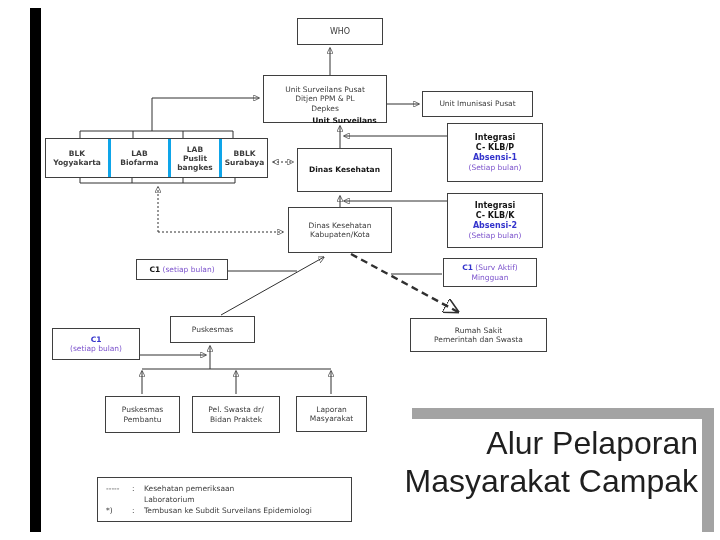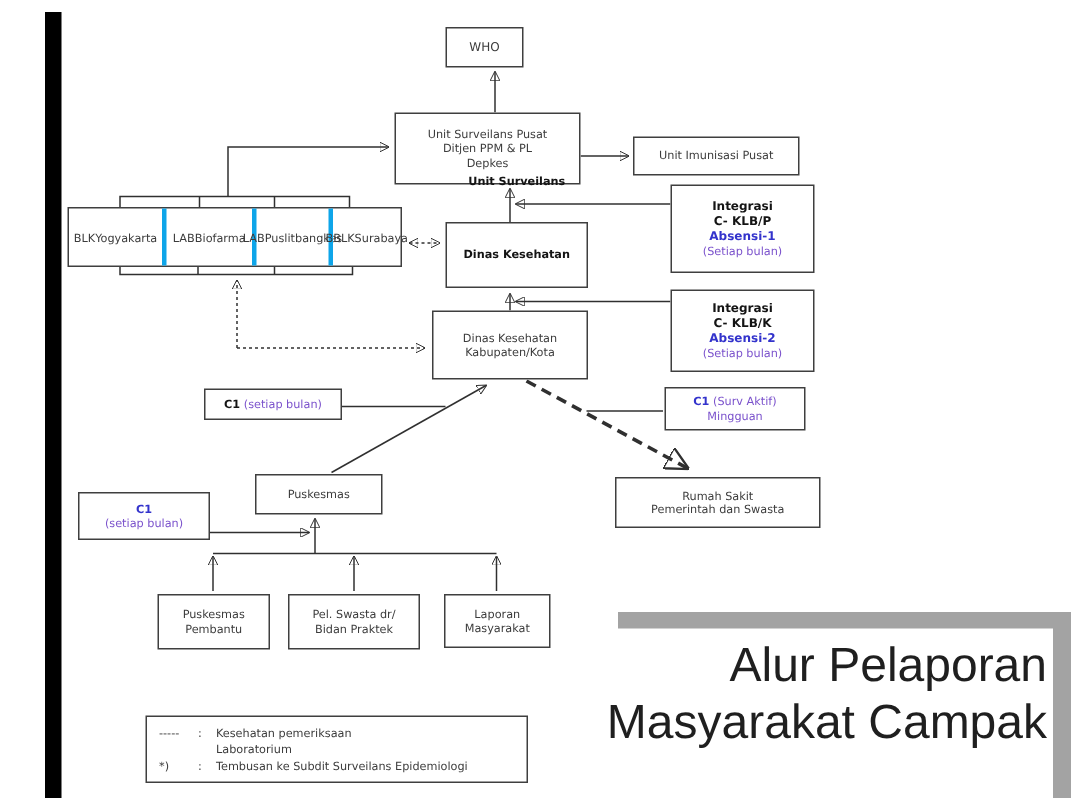--- a/index.html
+++ b/index.html
@@ -14,22 +14,22 @@
 
   
   .box{position:absolute;border:1px solid #3f3f3f;background:#fff;box-sizing:border-box;
        display:flex;flex-direction:column;align-items:center;justify-content:center;
        text-align:center;font-size:7.5px;line-height:1.25;color:#3c3c3c;}
   .bold{font-weight:bold;color:#141414;}
   .blue{color:#3333cc;font-weight:bold;}
   .purple{color:#7b52cc;}
   .labs{position:absolute;left:45px;top:138px;width:223px;height:40px;border:1px solid #3f3f3f;
         box-sizing:border-box;display:flex;background:#fff;}
-  .labcell{display:flex;flex-direction:row;align-items:center;justify-content:center;
-           text-align:center;font-size:7.5px;line-height:1.2;color:#3c3c3c;box-sizing:border-box;}
+  .labcell{display:flex;flex-direction:column;align-items:center;justify-content:center;
+           text-align:center;font-size:7.5px;line-height:1.2;color:#3c3c3c;box-sizing:border-box;font-weight:bold;}
   .labcell+.labcell{border-left:3px solid #0ea5e9;}
 
   svg.wires{position:absolute;left:0;top:0;pointer-events:none;}
   svg.wires path, svg.wires line, svg.wires polyline{stroke:#303030;fill:none;}
 
   .legend{position:absolute;left:97px;top:477px;width:255px;height:45px;border:1px solid #3f3f3f;
           box-sizing:border-box;padding:6px 6px 0 8px;font-size:7.5px;line-height:1.45;color:#3c3c3c;background:#fff;}
   .lrow{display:flex;}
   .lc1{width:26px;}
   .lc2{width:12px;}
@@ -85,21 +85,21 @@
 
     <line x1="210" y1="369" x2="210" y2="346" stroke-width="1" marker-end="url(#arr)"></line>
 
     <line x1="142" y1="369" x2="331" y2="369" stroke-width="1"></line>
 
     <line x1="142" y1="394" x2="142" y2="371" stroke-width="1" marker-end="url(#arr)"></line>
     <line x1="236" y1="394" x2="236" y2="371" stroke-width="1" marker-end="url(#arr)"></line>
     <line x1="331" y1="394" x2="331" y2="371" stroke-width="1" marker-end="url(#arr)"></line>
   </svg>
 
-  <div class="box" style="left:297px;top:18px;width:52px;height:27px;font-size:8px;">
+  <div class="box" style="left:297px;top:18px;width:86px;height:27px;font-size:8px;">
     <span>WHO</span>
   </div>
 
   <div class="box" style="left:263px;top:75px;width:124px;height:48px;">
     <span>Unit Surveilans Pusat</span>
     <span>Ditjen PPM &amp; PL</span>
     <span>Depkes</span>
   </div>
 
   <div class="box" style="left:422px;top:91px;width:111px;height:26px;">

